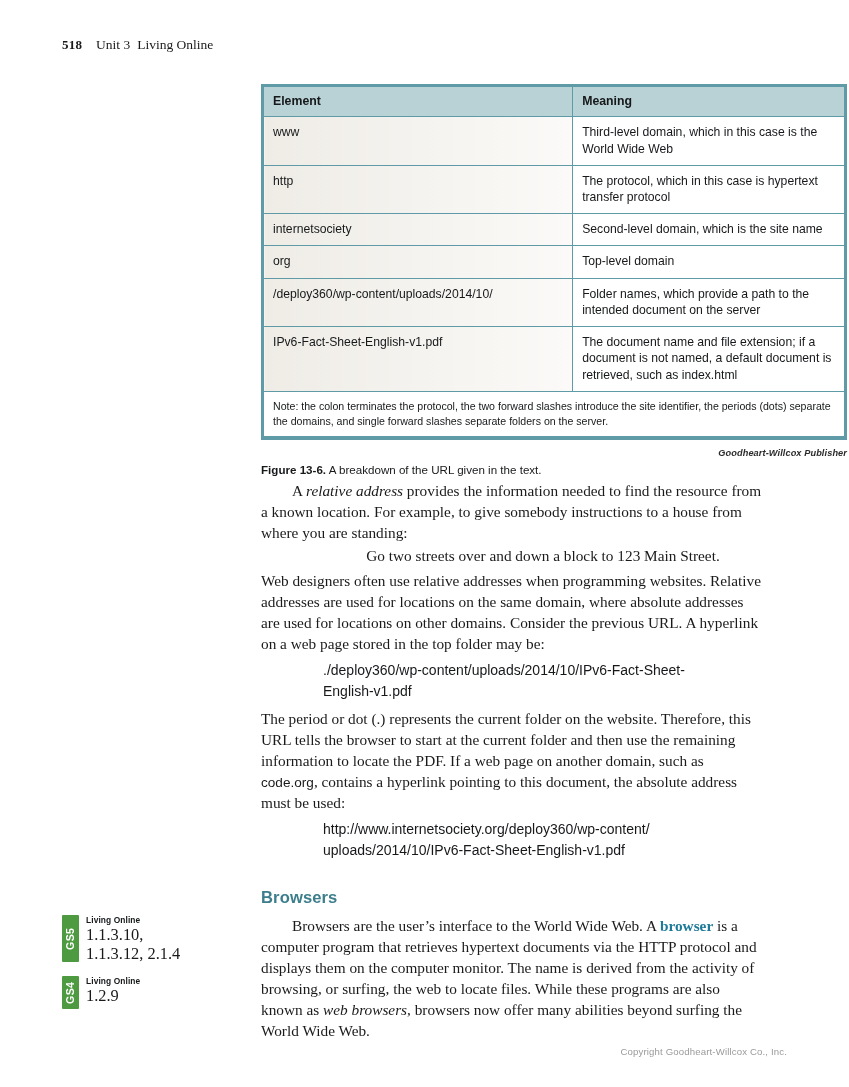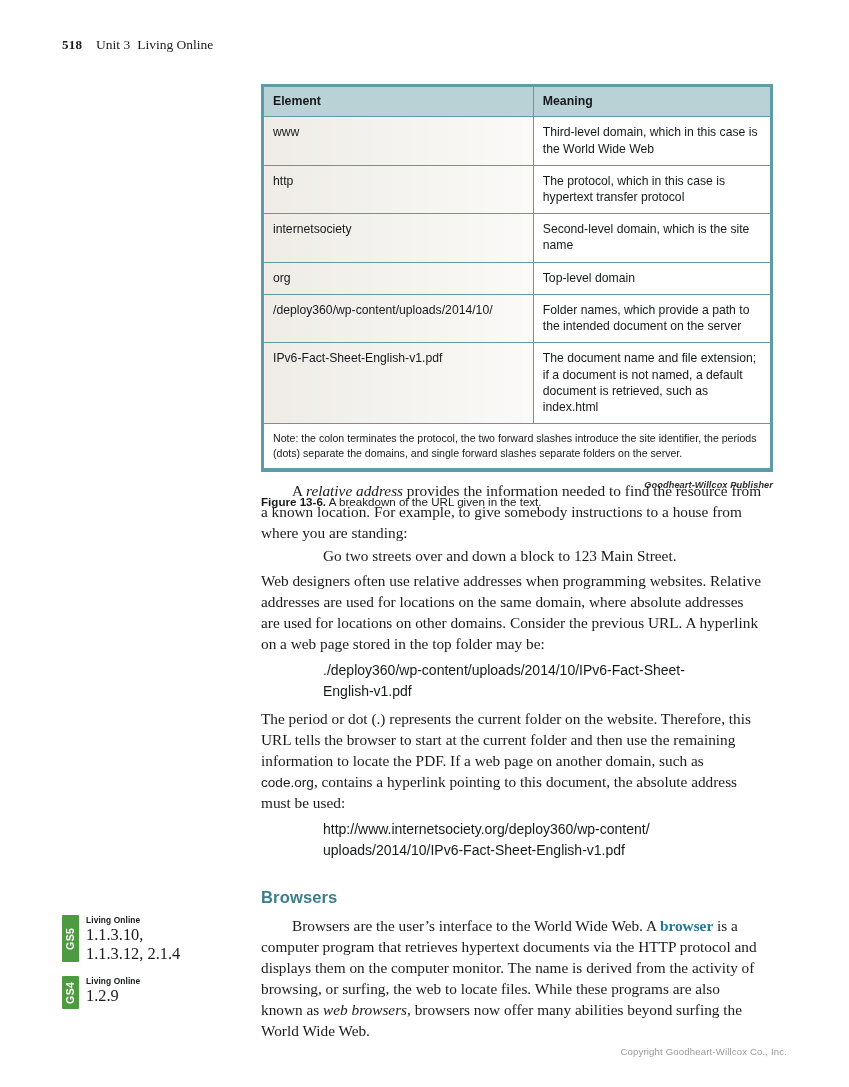--- a/index.html
+++ b/index.html
@@ -36,21 +36,21 @@
   }
   .running-head .unit-name {
     margin-left: 7px;
   }
 
   
   .figure-wrap {
     position: absolute;
     left: 261px;
     top: 84px;
-    width: 512px;
+    width: 586px;
   }
   table.url-table {
     width: 100%;
     border-collapse: collapse;
     font-family: "Liberation Sans", sans-serif;
     table-layout: fixed;
     background: #ffffff;
     border-left: 3px solid #5f9ba6;
     border-right: 3px solid #5f9ba6;
     border-top: 3px solid #5f9ba6;
@@ -136,20 +136,21 @@
   }
   .body-col p.indent {
     text-indent: 31px;
   }
   .example-line {
     margin: 2px 0 4px 0;
     padding-left: 62px;
     font-family: "Liberation Serif", serif;
     font-size: 15.3px;
     line-height: 1.37;
+    text-align: center;
   }
   .url-block {
     margin: 5px 0 7px 0;
     padding-left: 62px;
     font-family: "Liberation Sans", sans-serif;
     font-size: 14px;
     line-height: 1.52;
     color: #16181a;
   }
   .url-block .url-ln { display: block; }

